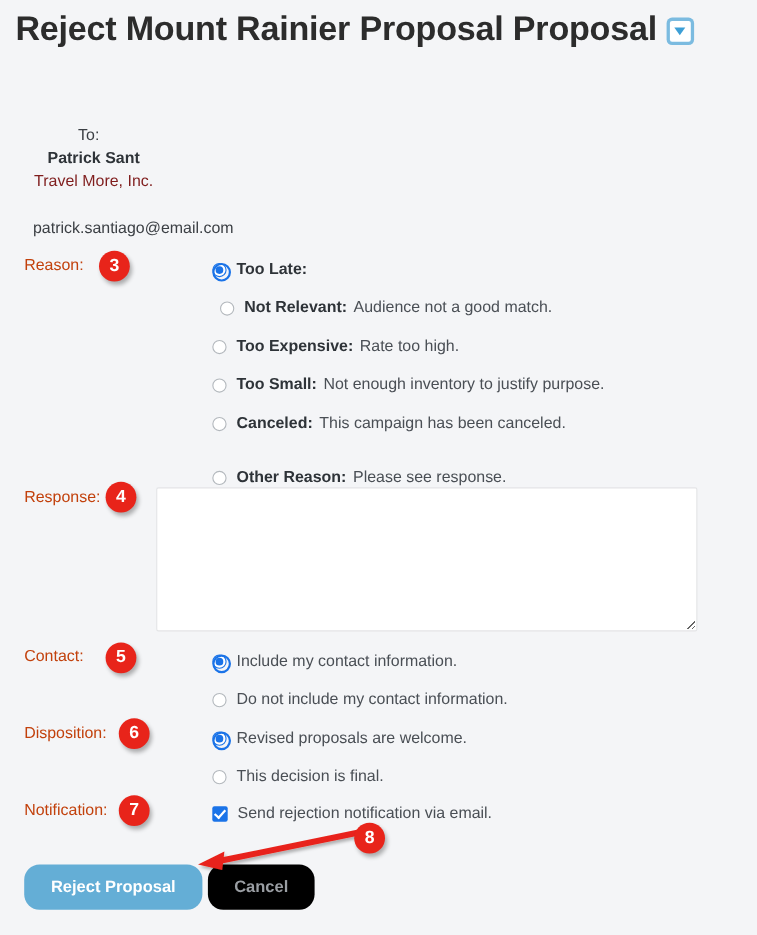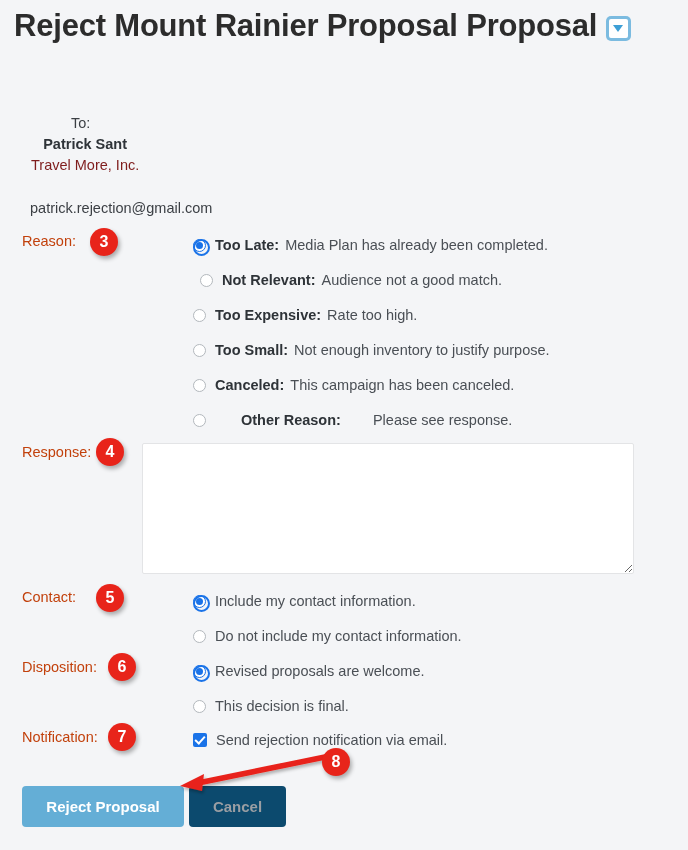--- a/index.html
+++ b/index.html
@@ -145,35 +145,35 @@
     border: 1px solid #e3e4e6;
     border-radius: 2px;
   }
 
   
   .btn {
     position: absolute;
     font-size: 15px;
     font-weight: bold;
     border: none;
-    border-radius: 4px;
+    border-radius: 14px;
     cursor: pointer;
     font-family: "Liberation Sans", sans-serif;
     text-align: center;
   }
   .btn-reject {
     left: 22px; top: 786px;
     width: 162px; height: 41px;
     background: #64aed6;
     color: #ffffff;
   }
   .btn-cancel {
     left: 189px; top: 786px;
     width: 97px; height: 41px;
-    background: #0c4a6e;
+    background: #000000;
     color: #9a9ea3;
   }
 
   
   .badge {
     position: absolute;
     width: 28px; height: 28px;
     border-radius: 50%;
     background: #e8241a;
     color: #ffffff;
@@ -203,28 +203,27 @@
 <div class="page-title">
   <span>Reject Mount Rainier Proposal Proposal</span>
   <span class="title-dropdown-icon"></span>
 </div>
 
 <div class="to-block">
   <div class="to-label">To:</div>
   <div class="to-name">Patrick Sant</div>
   <div class="to-company">Travel More, Inc.</div>
 </div>
-<div class="to-email">patrick.rejection@gmail.com</div>
+<div class="to-email">patrick.santiago@email.com</div>
 
 <div class="row-label" style="left:22px; top:233px;">Reason:</div>
 
 <div class="opt" style="left:145px; top:237px;">
   <span class="radio checked"></span>
   <b>Too Late:</b>
-  <span class="txt">Media Plan has already been completed.</span>
 </div>
 
 <div class="opt" style="left:152px; top:272px;">
   <span class="radio"></span>
   <b>Not Relevant:</b>
   <span class="txt">Audience not a good match.</span>
 </div>
 
 <div class="opt" style="left:145px; top:307px;justify-content:space-between;">
   <span class="radio"></span>
@@ -237,21 +236,21 @@
   <b>Too Small:</b>
   <span class="txt">Not enough inventory to justify purpose.</span>
 </div>
 
 <div class="opt" style="left:145px; top:377px;">
   <span class="radio"></span>
   <b>Canceled:</b>
   <span class="txt">This campaign has been canceled.</span>
 </div>
 
-<div class="opt" style="left:145px; top:412px;gap:26px;">
+<div class="opt" style="left:145px; top:426px;">
   <span class="radio"></span>
   <b>Other Reason:</b>
   <span class="txt">Please see response.</span>
 </div>
 
 <div class="row-label" style="left:22px; top:444px;">Response:</div>
 <textarea class="response-box" placeholder="" style=""></textarea>
 
 <div class="row-label" style="left:22px; top:589px;">Contact:</div>
 

